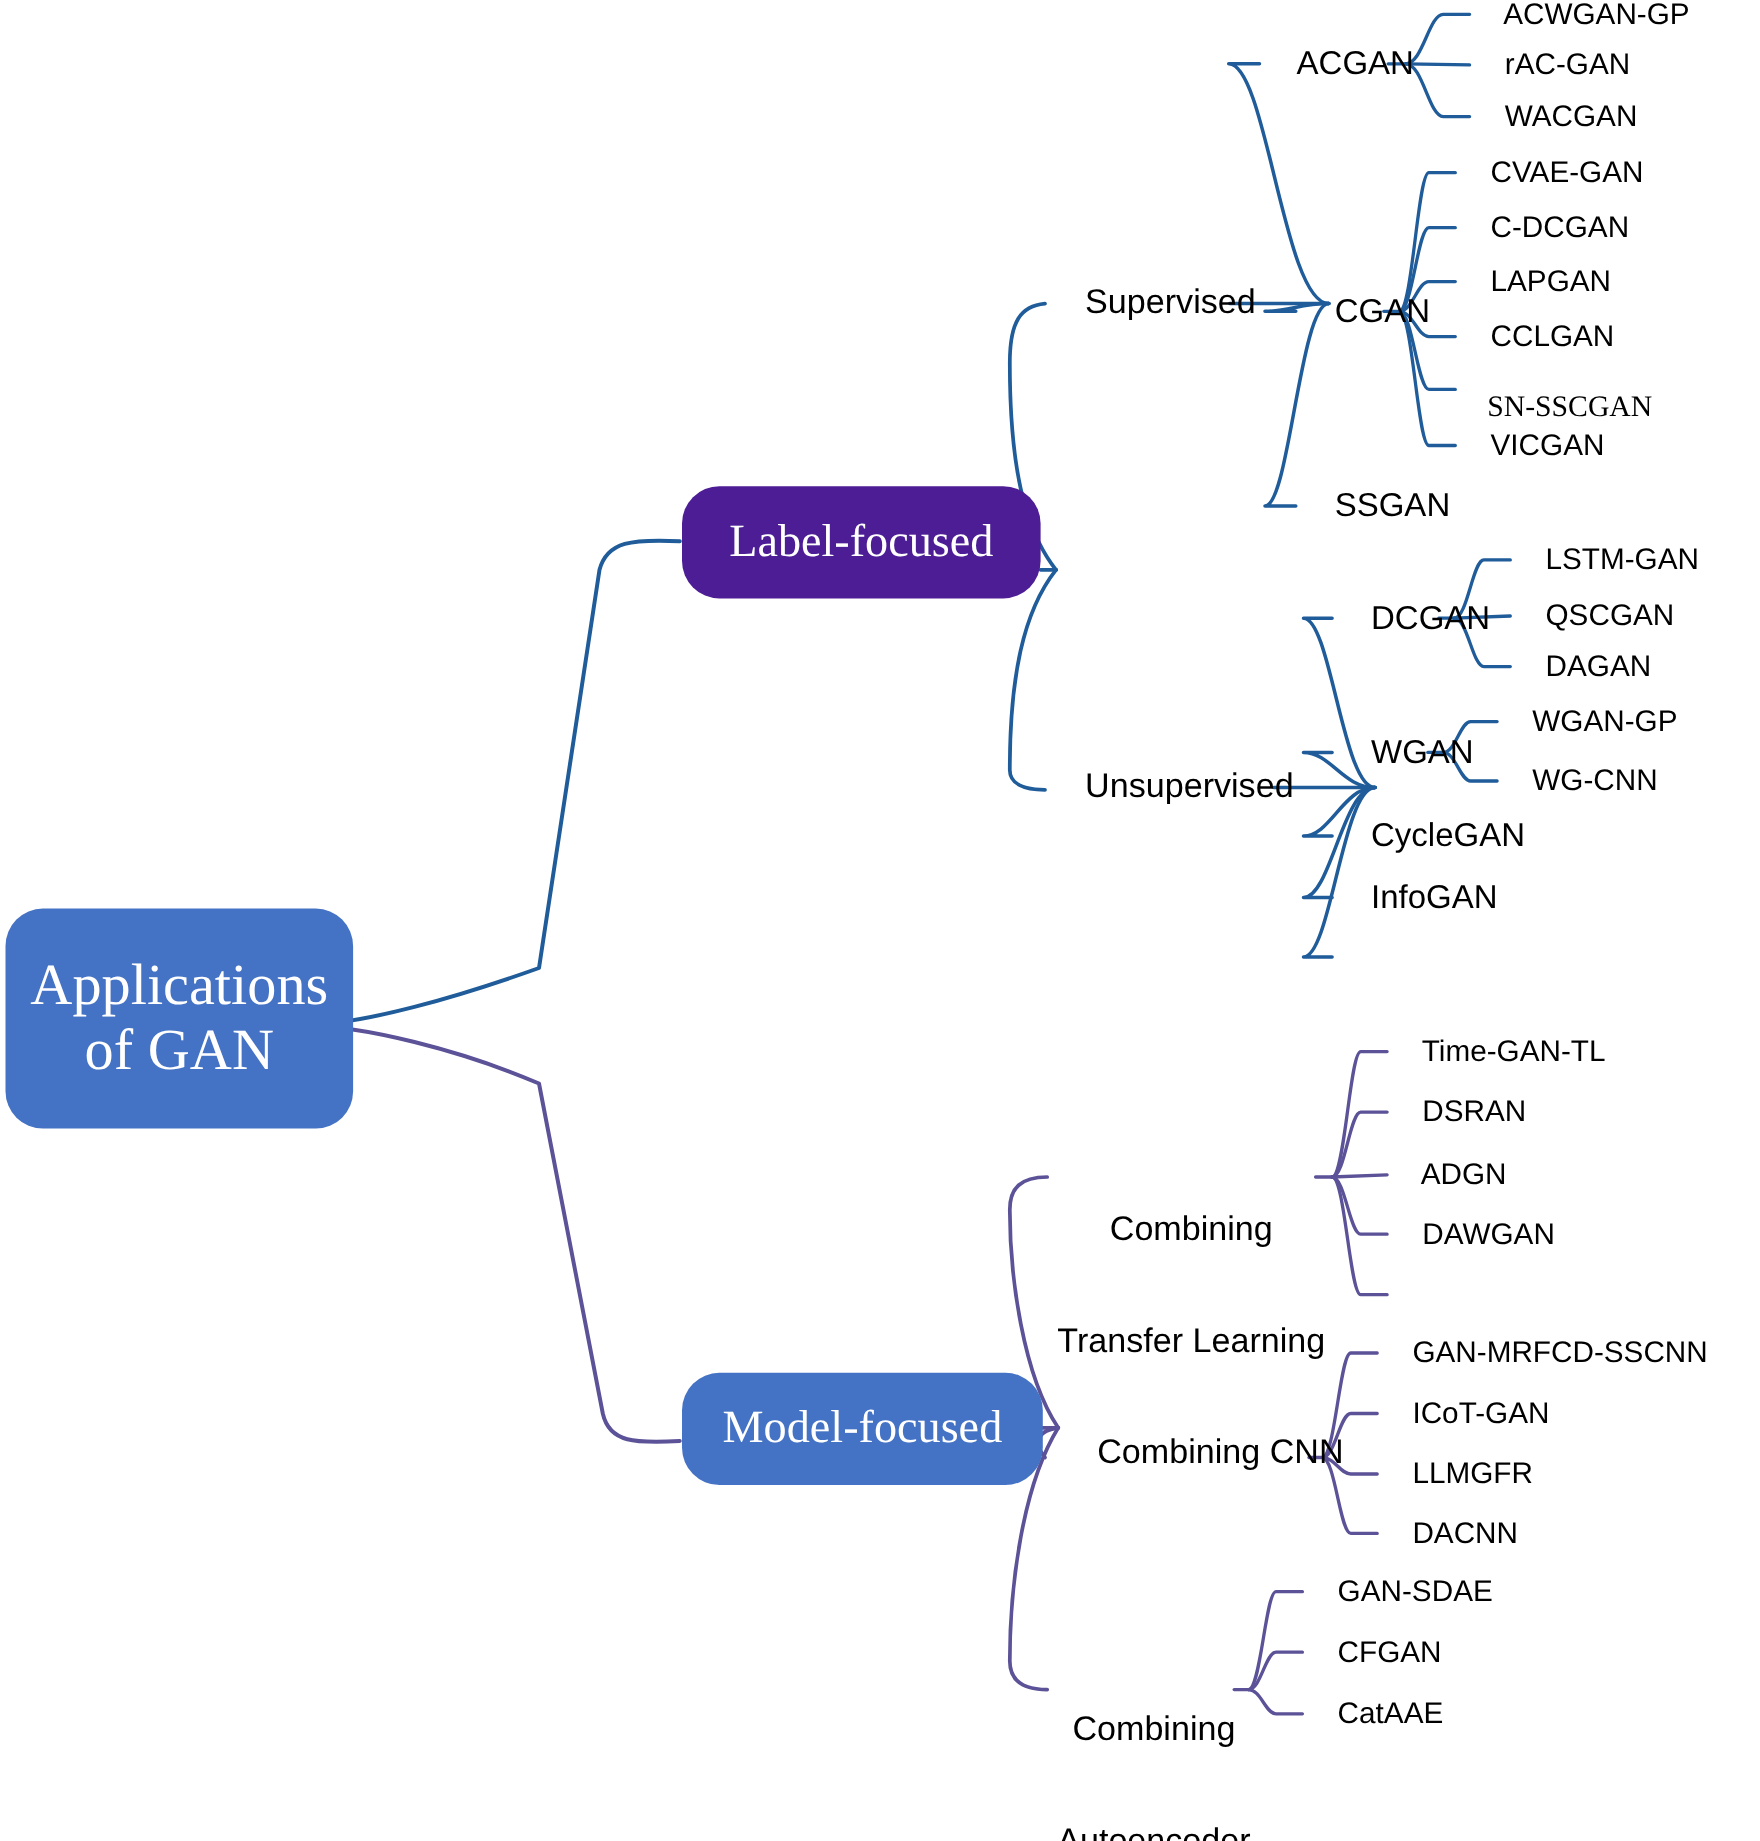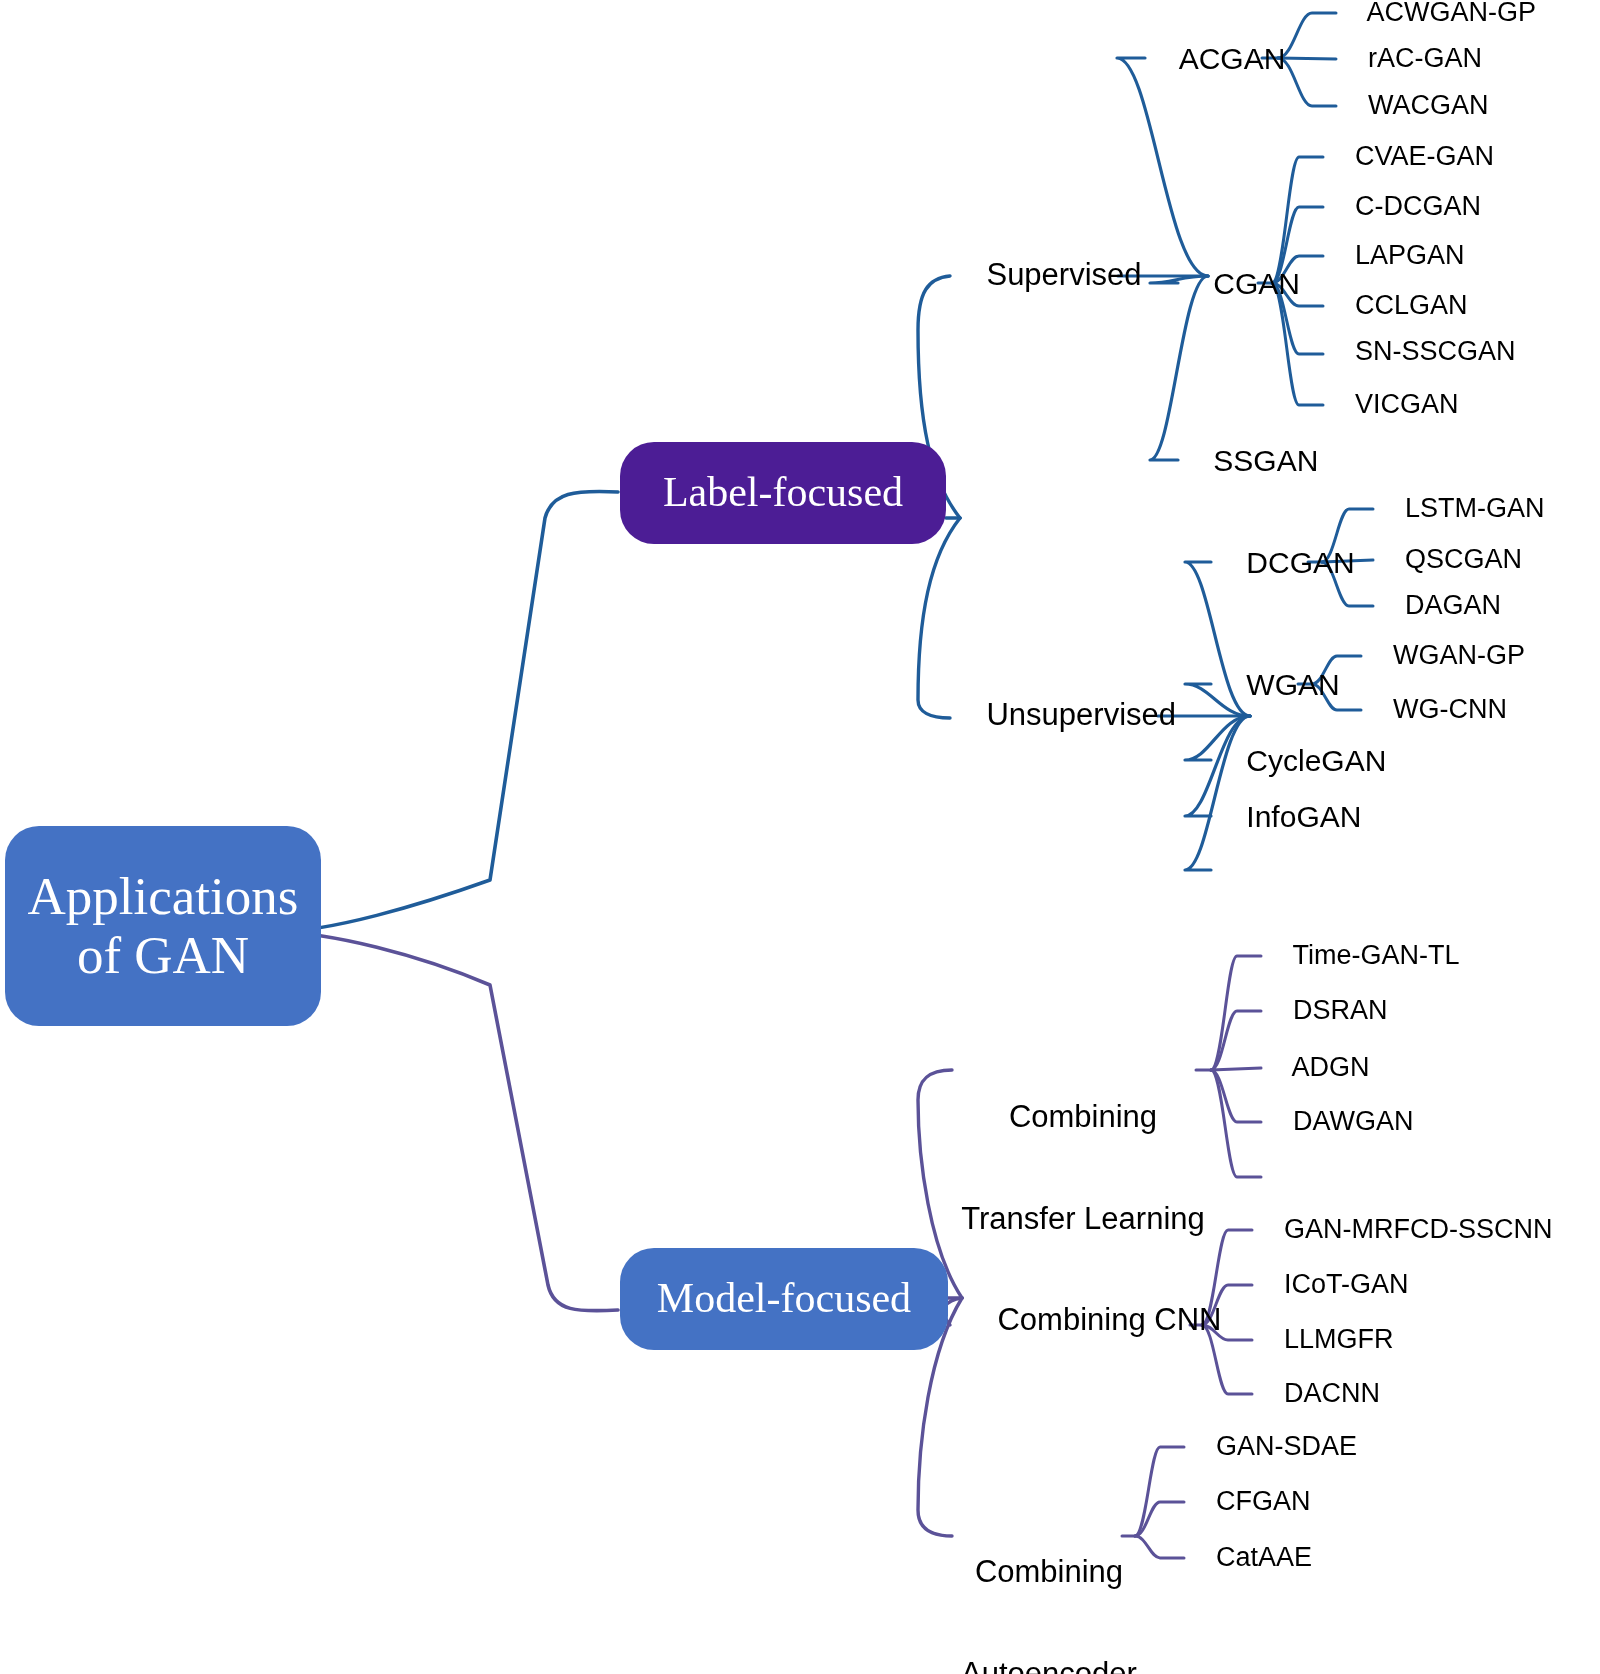--- a/index.html
+++ b/index.html
@@ -147,21 +147,21 @@
   </div>
   <div class="txt-node leaf txt-center" style="left:1325px;top:207px;">
     <span>C-DCGAN</span>
   </div>
   <div class="txt-node leaf txt-center" style="left:1325px;top:306px;">
     <span>CCLGAN</span>
   </div>
   <div class="txt-node leaf txt-center" style="left:1325px;top:256px;">
     <span>LAPGAN</span>
   </div>
-  <div class="txt-node leaf txt-center" style="left:1325px;top:352px;">
+  <div class="txt-node leaf txt-center" style="left:1325px;top:370px;font-family:Liberation Serif, serif;">
     <span>SN-SSCGAN</span>
   </div>
   <div class="txt-node leaf txt-center" style="left:1325px;top:405px;">
     <span>VICGAN</span>
   </div>
 
   <div class="txt-node leaf txt-center" style="left:1375px;top:509px;">
     <span>LSTM-GAN</span>
   </div>
   <div class="txt-node leaf txt-center" style="left:1375px;top:560px;">

